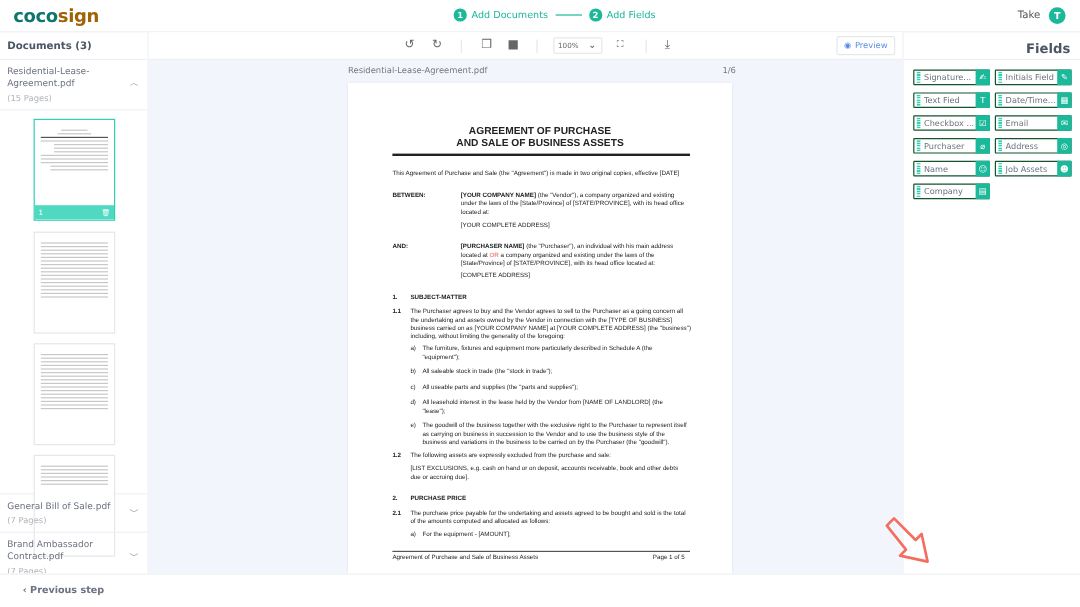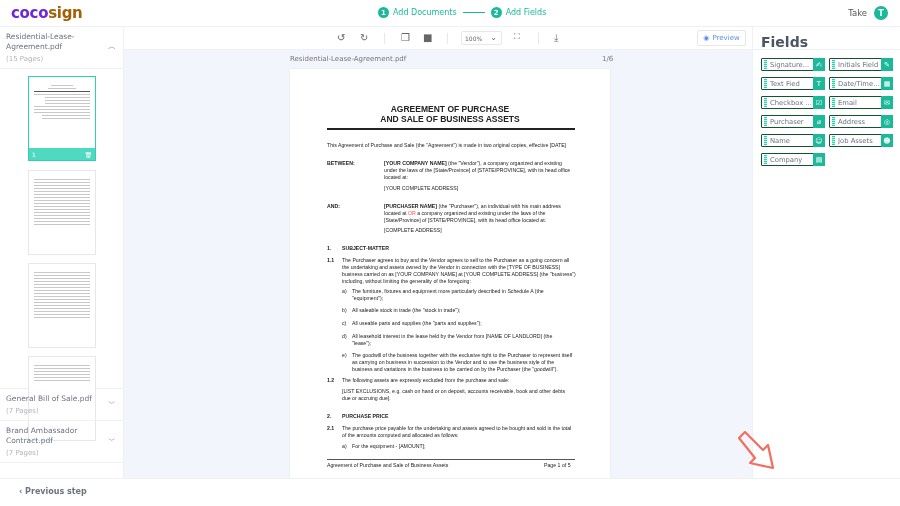--- a/index.html
+++ b/index.html
@@ -2,21 +2,21 @@
 <html><head>
 <meta charset="utf-8">
 <style>
   * { box-sizing: border-box; margin: 0; padding: 0; }
   html, body { width: 900px; height: 506px; overflow: hidden; background: #fff; font-family: "DejaVu Sans", sans-serif; color: #333; }
   .app { position: relative; width: 900px; height: 506px; background: #fff; }
 
   
   .topbar { position: absolute; left: 0; top: 0; width: 900px; height: 27px; border-bottom: 1px solid #eef0f3; }
   .logo { position: absolute; left: 11px; top: 4px; font-family: "DejaVu Sans", sans-serif; font-weight: bold; font-size: 15px; letter-spacing: -0.3px; }
-  .logo .a { color: #6d28d9; }
+  .logo .a { color: #0f766e; }
   .logo .b { color: #a16207; }
   .steps { position: absolute; left: 378px; top: 7px; display: flex; align-items: center; font-size: 8px; color: #1bb99a; }
   .step-num { width: 11px; height: 11px; border-radius: 50%; background: #1bb99a; color: #fff; font-size: 7px; font-weight: bold; display: inline-flex; align-items: center; justify-content: center; margin-right: 4px; }
   .step-line { width: 22px; height: 1.5px; background: #1bb99a; margin: 0 6px; }
   .user { position: absolute; right: 12px; top: 6px; display: flex; align-items: center; font-size: 8.5px; color: #555; }
   .avatar { width: 14px; height: 14px; border-radius: 50%; background: #1bb99a; color: #fff; font-size: 8px; font-weight: bold; display: inline-flex; align-items: center; justify-content: center; margin-left: 7px; }
 
   
   .left { position: absolute; left: 0; top: 27px; width: 124px; height: 451px; border-right: 1px solid #eef0f3; overflow: hidden; }
   .left-head { height: 23px; border-bottom: 1px solid #eef0f3; font-size: 8.5px; font-weight: bold; color: #4b5563; padding: 7px 6px; }
@@ -45,21 +45,21 @@
   .page { position: absolute; left: 166px; top: 19px; width: 320px; height: 420px; background: #fff; box-shadow: 0 0 2px rgba(0,0,0,0.08); font-family: "Liberation Sans", sans-serif; color: #222; }
   .pg-title { position: absolute; left: 0; top: 35px; width: 100%; text-align: center; font-weight: bold; font-size: 8.5px; line-height: 10px; }
   .pg-rule { position: absolute; left: 37px; top: 59px; width: 248px; height: 1.5px; background: #222; }
   .pg-text { position: absolute; font-size: 5.2px; line-height: 7px; color: #222; }
   .pg-b { font-weight: bold; }
   .red { color: #e85a4f; }
   .footer-rule { position: absolute; left: 37px; top: 390px; width: 248px; height: 1px; background: #555; }
 
   
   .right { position: absolute; left: 752px; top: 27px; width: 148px; height: 451px; border-left: 1px solid #eef0f3; }
-  .right-head { height: 23px; border-bottom: 1px solid #eef0f3; font-size: 14px; font-weight: bold; color: #4b5563; padding: 7px 8px; }
+  .right-head { height: 23px; border-bottom: 1px solid #eef0f3; font-size: 11px; font-weight: bold; color: #4b5563; padding: 7px 8px; text-align: right; }
   .fields { position: absolute; left: 8px; top: 31px; width: 130px; display: grid; grid-template-columns: 64px 64px; column-gap: 4px; row-gap: 6px; }
   .field { position: relative; height: 13px; border: 1px solid #14532d; border-radius: 1px; display: flex; align-items: center; background: #fff; }
   .field .grip { width: 3px; height: 9px; margin: 0 3px 0 2px; background: repeating-linear-gradient(#2fcfb3 0 1px, #bff0e6 1px 2px); }
   .field .lbl { font-size: 6.8px; color: #6b7280; flex: 1; white-space: nowrap; overflow: hidden; }
   .field .ic { width: 12px; height: 13px; margin-right: -1px; background: #1bb99a; color: #fff; font-size: 7px; display: flex; align-items: center; justify-content: center; }
 
   
   .bottombar { position: absolute; left: 0; top: 478px; width: 900px; height: 28px; border-top: 1px solid #eef0f3; background: #fff; }
   .prev-btn { position: absolute; left: 19px; top: 8px; font-size: 8px; font-weight: bold; color: #6b7280; }
   .complete-btn { position: absolute; left: 769px; top: 1px; width: 113px; height: 24px; border-radius: 12px; background: #f46d5e; color: #fff; font-size: 8.5px; font-weight: bold; display: flex; align-items: center; justify-content: center; }
@@ -81,20 +81,21 @@
       <span class="step-num">2</span>
       <span>Add Fields</span>
     </div>
     <div class="user">
       <span>Take</span>
       <span class="avatar">T</span>
     </div>
   </div>
 
   <div class="left">
+    <div class="left-head">Documents (3)</div>
 
     <div class="doc-item">
       <div class="doc-name">Residential-Lease-Agreement.pdf</div>
       <div class="doc-pages">(15 Pages)</div>
       <span class="chev">︿</span>
     </div>
 
     <div class="thumbs">
       <div class="thumb active" style="top:7px;">
         <div class="ln" style="width:40%;margin-left:30%;"></div>

